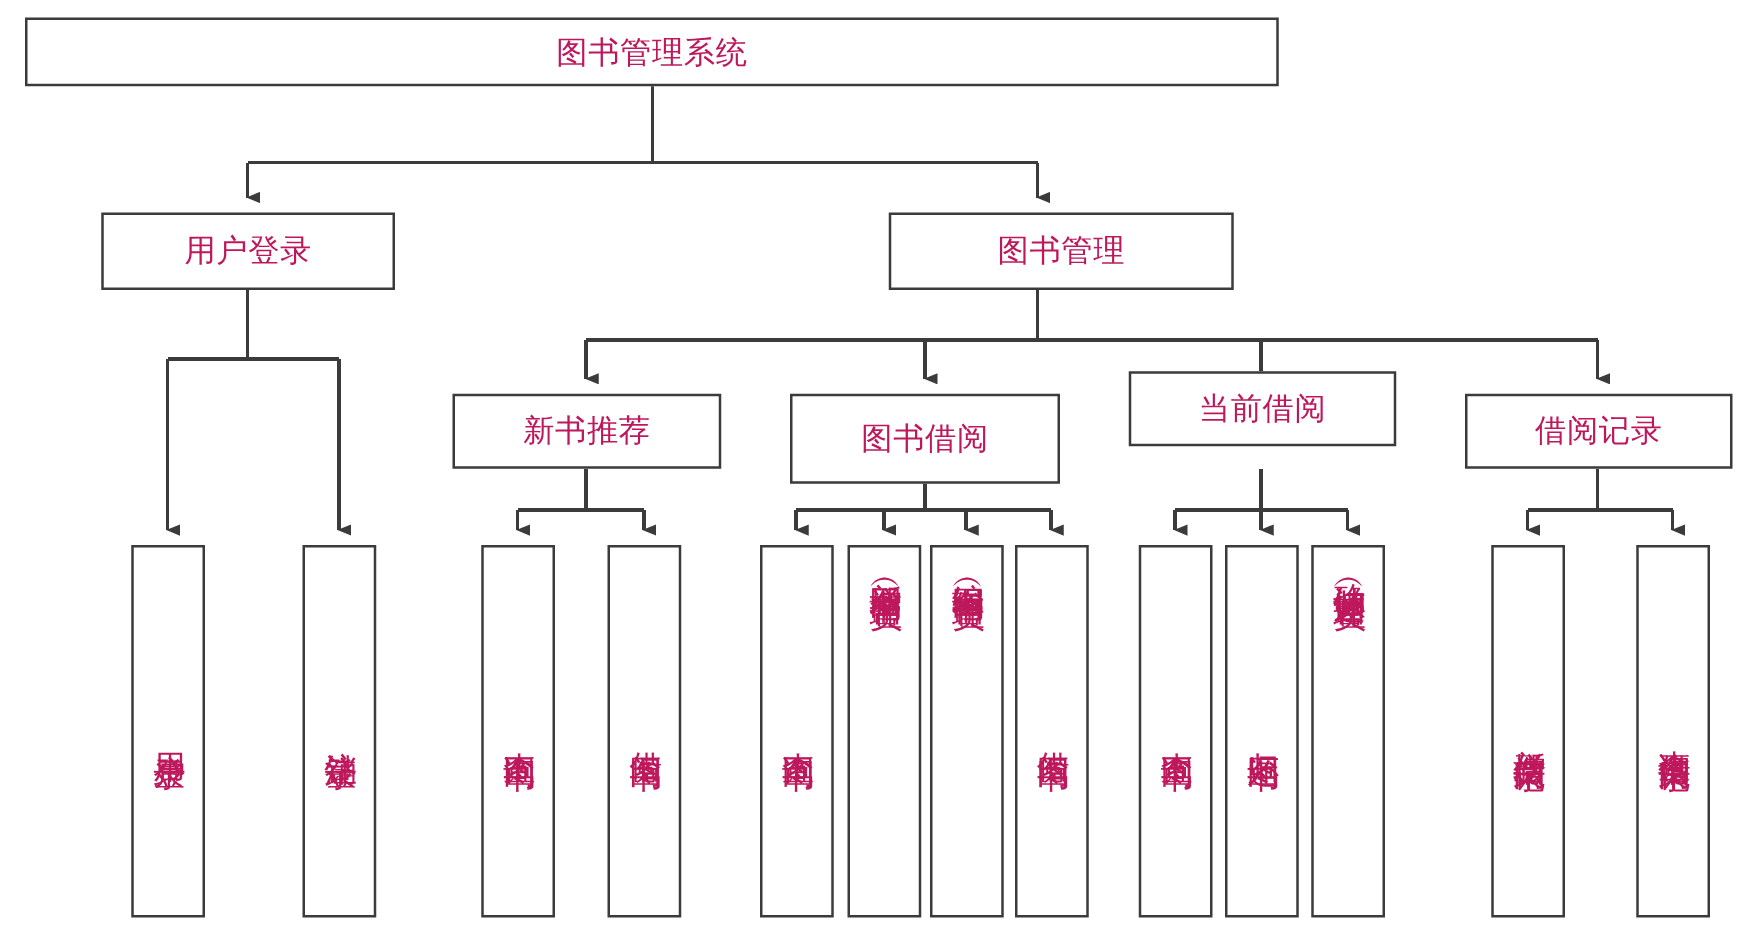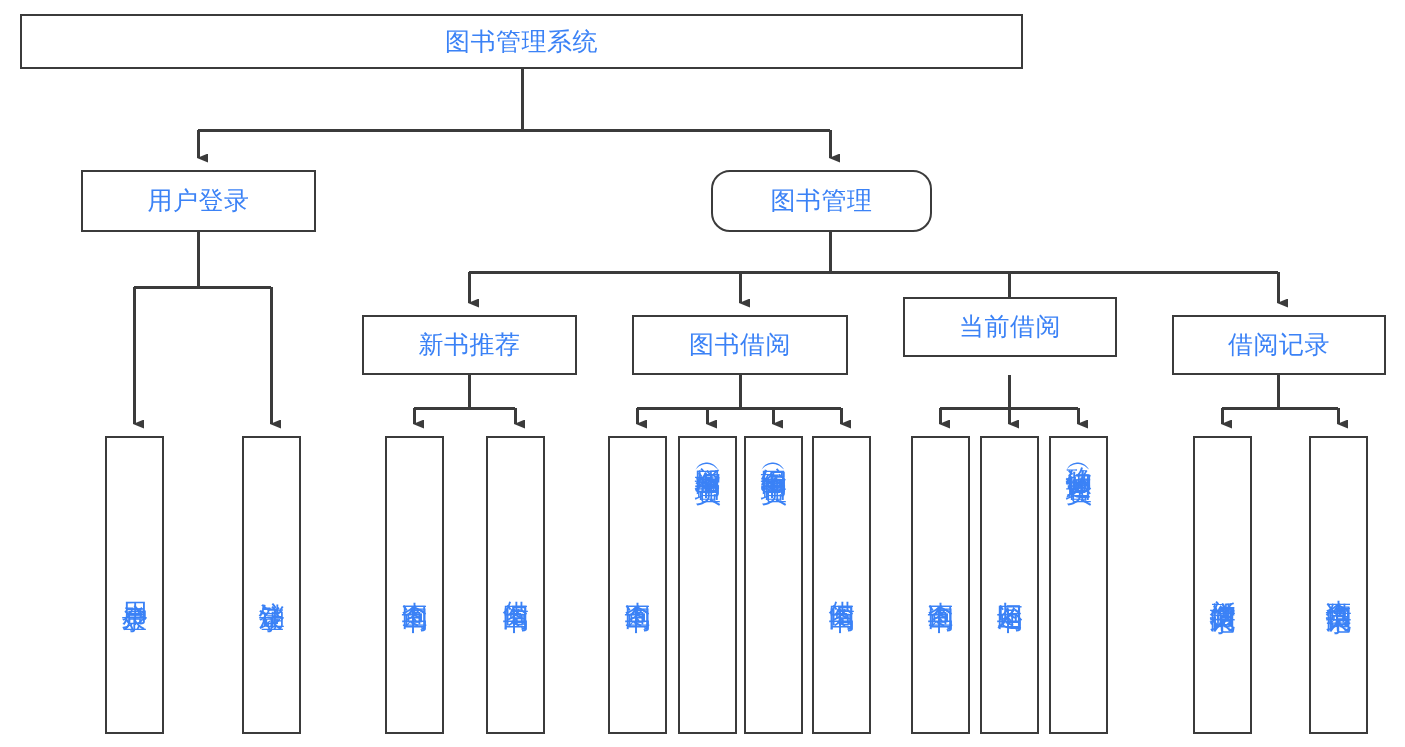--- a/index.html
+++ b/index.html
@@ -34,21 +34,21 @@
     border: 2px solid #3b3b3b;
     display: flex;
     align-items: center;
     justify-content: center;
     color: #1f1f1f;
   }
   .node .node-label {
     display: block;
     text-align: right;
     line-height: 1.12;
-    color: #3b82f6;
+    color: #be185d;
   }
   
   .node.horiz .node-label {
     font-size: 25px;
     letter-spacing: 0.5px;
     white-space: nowrap;
   }
   .node.root .node-label {
     font-size: 25px;
   }
@@ -139,28 +139,28 @@
     </g>
   </svg>
 
   <div class="node horiz root" style="left:20px; top:14px; width:1003px; height:55px;">
     <span class="node-label">图书管理系统</span>
   </div>
 
   <div class="node horiz" style="left:81px; top:170px; width:235px; height:62px;">
     <span class="node-label">用户登录</span>
   </div>
-  <div class="node horiz" style="left:711px; top:170px; width:221px; height:62px;border-radius:19px;">
+  <div class="node horiz" style="left:711px; top:170px; width:276px; height:62px;">
     <span class="node-label">图书管理</span>
   </div>
 
   <div class="node horiz" style="left:362px; top:315px; width:215px; height:60px;">
     <span class="node-label">新书推荐</span>
   </div>
-  <div class="node horiz" style="left:632px; top:315px; width:216px; height:60px;">
+  <div class="node horiz" style="left:632px; top:315px; width:216px; height:72px;">
     <span class="node-label">图书借阅</span>
   </div>
   <div class="node horiz" style="left:903px; top:297px; width:214px; height:60px;">
     <span class="node-label">当前借阅</span>
   </div>
   <div class="node horiz" style="left:1172px; top:315px; width:214px; height:60px;">
     <span class="node-label">借阅记录</span>
   </div>
 
   <div class="node vert mid" style="left:105px; top:436px; width:59px; height:298px;">

